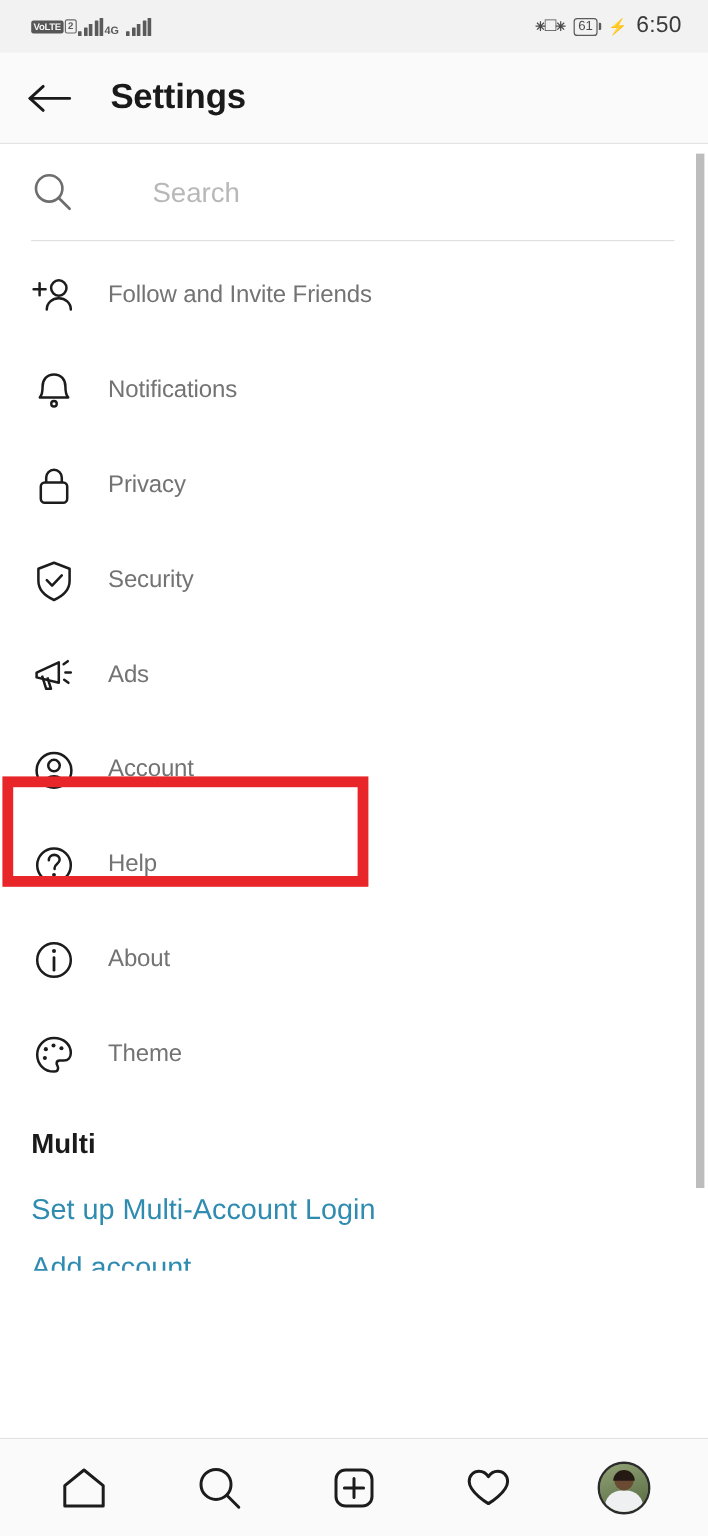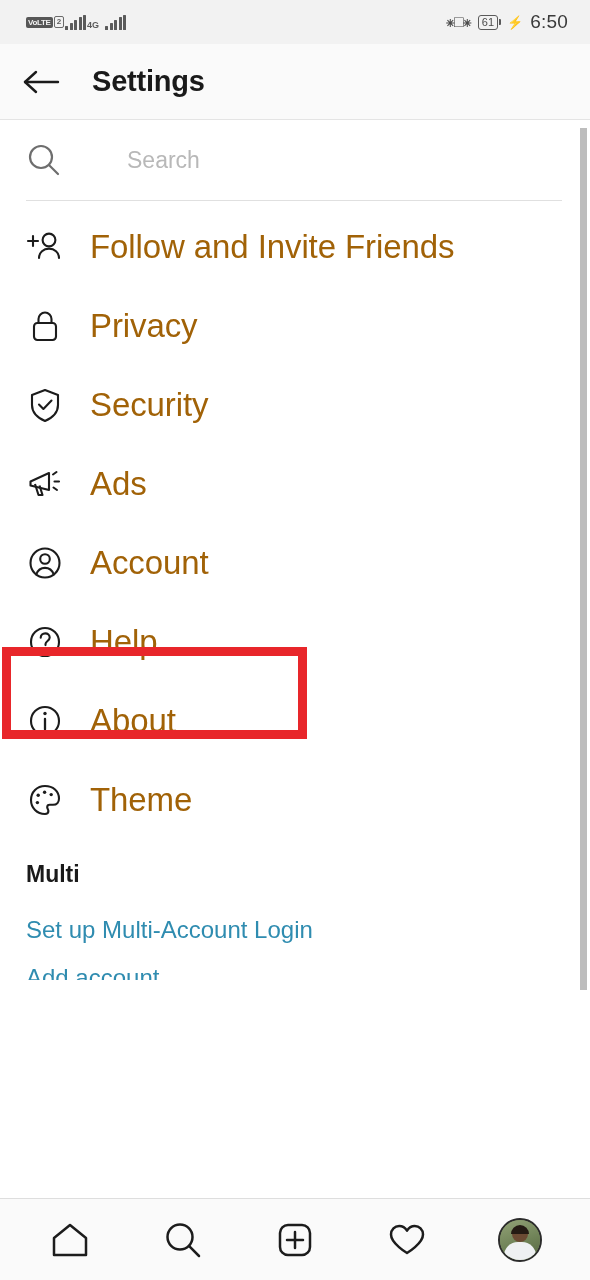--- a/index.html
+++ b/index.html
@@ -111,21 +111,21 @@
     height: 79px; padding-left: 26px; gap: 26px;
     cursor: pointer;
     position: relative;
   }
   .row .ico {
     width: 38px; height: 38px;
     display: flex; align-items: center; justify-content: center;
     flex: 0 0 38px;
   }
   .row .label {
-    font-size: 33px; color: #a16207; letter-spacing: -0.1px;
+    font-size: 20px; color: #737373; letter-spacing: -0.1px;
   }
   .section-head {
     padding: 22px 26px 12px 26px;
     font-size: 23px; font-weight: bold; color: #1a1a1a;
   }
   .link-row {
     padding: 16px 26px 10px 26px;
     font-size: 24px; color: #2f8cb0;
     cursor: pointer;
   }
@@ -246,20 +246,29 @@
         <span class="ico">
           <svg width="38" height="38" viewBox="0 0 38 38">
             <circle cx="23" cy="12" r="6.4" stroke="#1c1c1c" stroke-width="2.1" fill="none"></circle>
             <path d="M13 30 c0-5.6 4.6-9.4 10-9.4 s10 3.8 10 9.4" stroke="#1c1c1c" stroke-width="2.1" fill="none" stroke-linecap="round"></path>
             <path d="M2 13 H12 M7 8 V18" stroke="#1c1c1c" stroke-width="2.1" stroke-linecap="round"></path>
           </svg>
         </span>
         <span class="label">Follow and Invite Friends</span>
       </div>
 
+      <div class="row">
+        <span class="ico">
+          <svg width="38" height="38" viewBox="0 0 38 38">
+            <path d="M19 5 c-6 0-9.5 4.2-9.5 10 c0 6.5-2.3 9.2-2.3 9.2 H30.8 s-2.3-2.7-2.3-9.2 c0-5.8-3.5-10-9.5-10 z" stroke="#1c1c1c" stroke-width="2.1" fill="none" stroke-linejoin="round"></path>
+            <circle cx="19" cy="29.5" r="2.3" stroke="#1c1c1c" stroke-width="2" fill="none"></circle>
+          </svg>
+        </span>
+        <span class="label">Notifications</span>
+      </div>
 
 
       <div class="row">
         <span class="ico">
           <svg width="38" height="38" viewBox="0 0 38 38">
             <rect x="8" y="16" width="22" height="17" rx="3.4" stroke="#1c1c1c" stroke-width="2.1" fill="none"></rect>
             <path d="M12.5 16 V12 c0-3.6 2.9-6.5 6.5-6.5 s6.5 2.9 6.5 6.5 V16" stroke="#1c1c1c" stroke-width="2.1" fill="none"></path>
           </svg>
         </span>
         <span class="label">Privacy</span>

